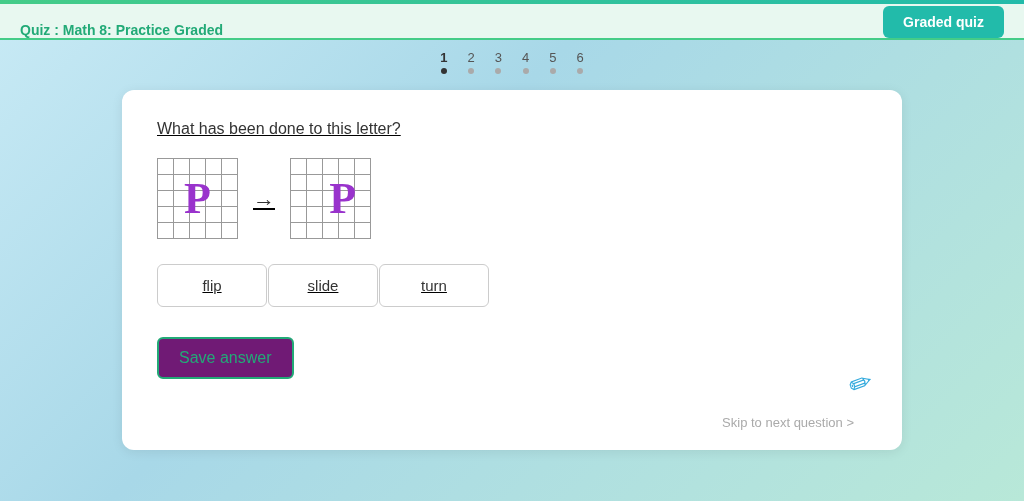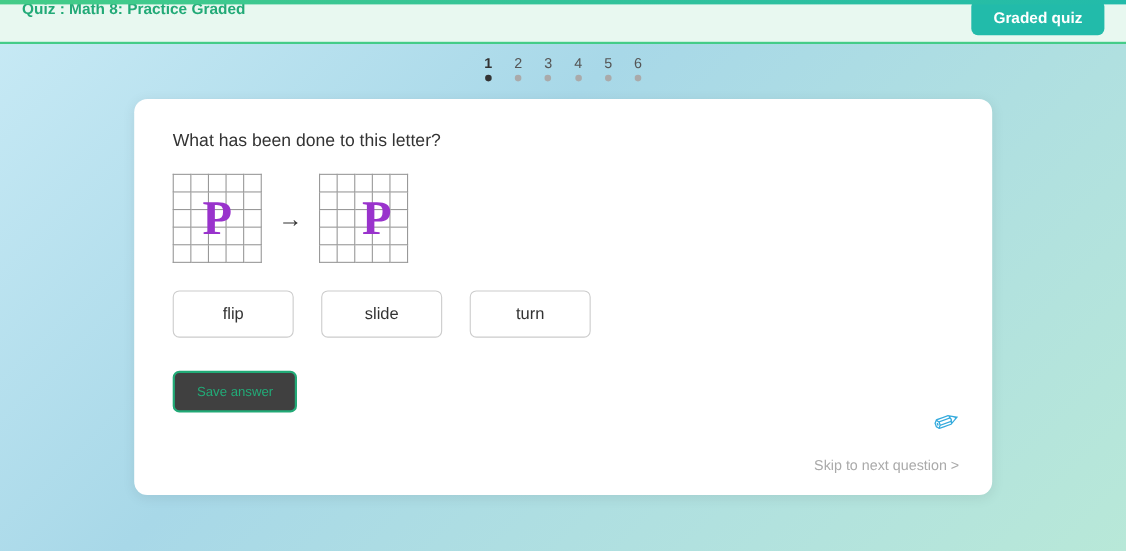--- a/index.html
+++ b/index.html
@@ -11,21 +11,21 @@
       overflow: hidden;
       position: relative;
     }
 
     
     .top-bar {
       height: 40px;
       background: #e8f8f0;
       border-bottom: 2px solid #44cc88;
       display: flex;
-      align-items: flex-start;
+      align-items: flex-end;
       justify-content: space-between;
       padding: 0 20px;
       position: relative;
     }
     .top-bar-green-strip {
       position: absolute;
       top: 0; left: 0; right: 0;
       height: 4px;
       background: linear-gradient(90deg, #44cc88, #22bbaa);
     }
@@ -84,20 +84,21 @@
     }
 
     .question-card {
       background: white;
       border-radius: 12px;
       padding: 30px 35px 40px;
       width: 780px;
       min-height: 360px;
       box-shadow: 0 2px 12px rgba(0,0,0,0.08);
       position: relative;
+      text-decoration: underline;
     }
 
     .question-text {
       font-size: 16px;
       color: #333;
       margin-bottom: 20px;
     }
 
     
     .letter-demo {
@@ -134,62 +135,62 @@
     }
 
     .arrow {
       font-size: 22px;
       color: #333;
     }
 
     
     .options-row {
       display: flex;
-      gap: 25px;
+      gap: 1px;
       margin-bottom: 30px;
     }
 
     .option-btn {
       border: 1.5px solid #ccc;
       border-radius: 6px;
       background: white;
       padding: 12px 30px;
       font-size: 15px;
       cursor: pointer;
       color: #333;
       min-width: 110px;
     }
 
     
     .save-answer-btn {
       border: 2px solid #22aa77;
       border-radius: 6px;
-      background: #404040;
+      background: #701a75;
       color: #22aa77;
       padding: 10px 20px;
-      font-size: 12px;
+      font-size: 16px;
       cursor: pointer;
     }
 
     
     .pencil-icon {
       position: absolute;
       bottom: 50px;
       right: 30px;
       color: #33aadd;
       font-size: 28px;
       transform: rotate(-20deg);
       display: inline-block;
     }
 
     
     .skip-link {
       position: absolute;
       bottom: 20px;
-      right: 30px;
+      right: 48px;
       color: #aaa;
       font-size: 13px;
       cursor: pointer;
     }
   </style>
 </head>
 <body>
 
 <div class="top-bar">
   <div class="top-bar-green-strip"></div>

